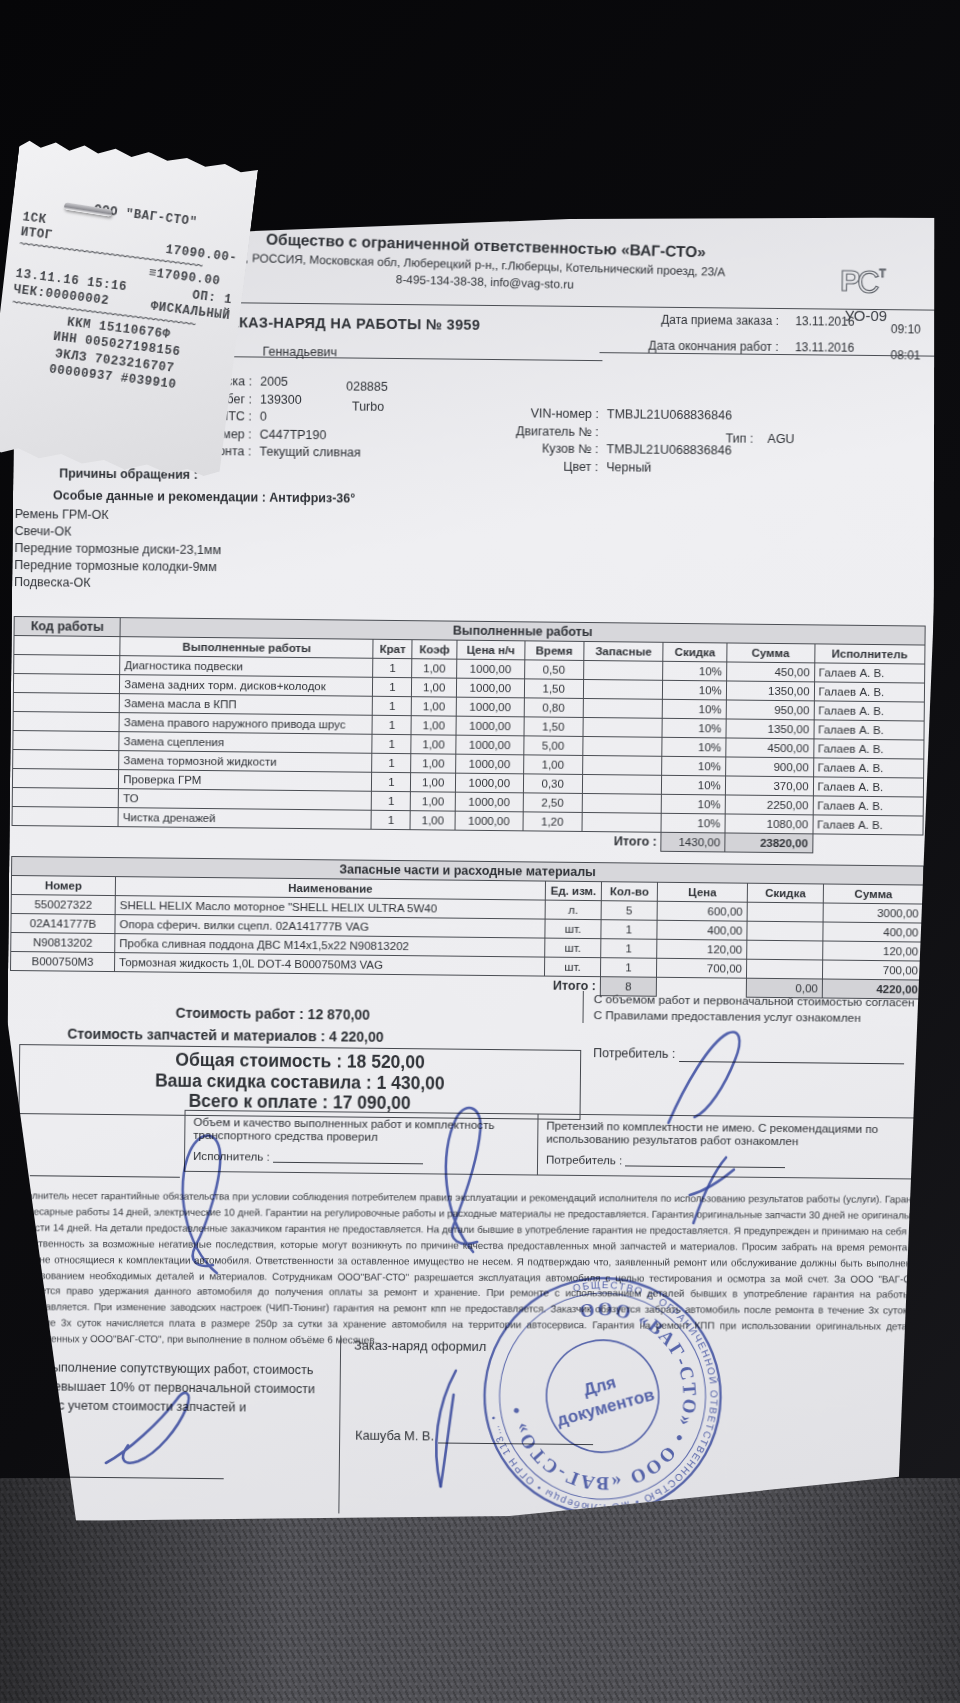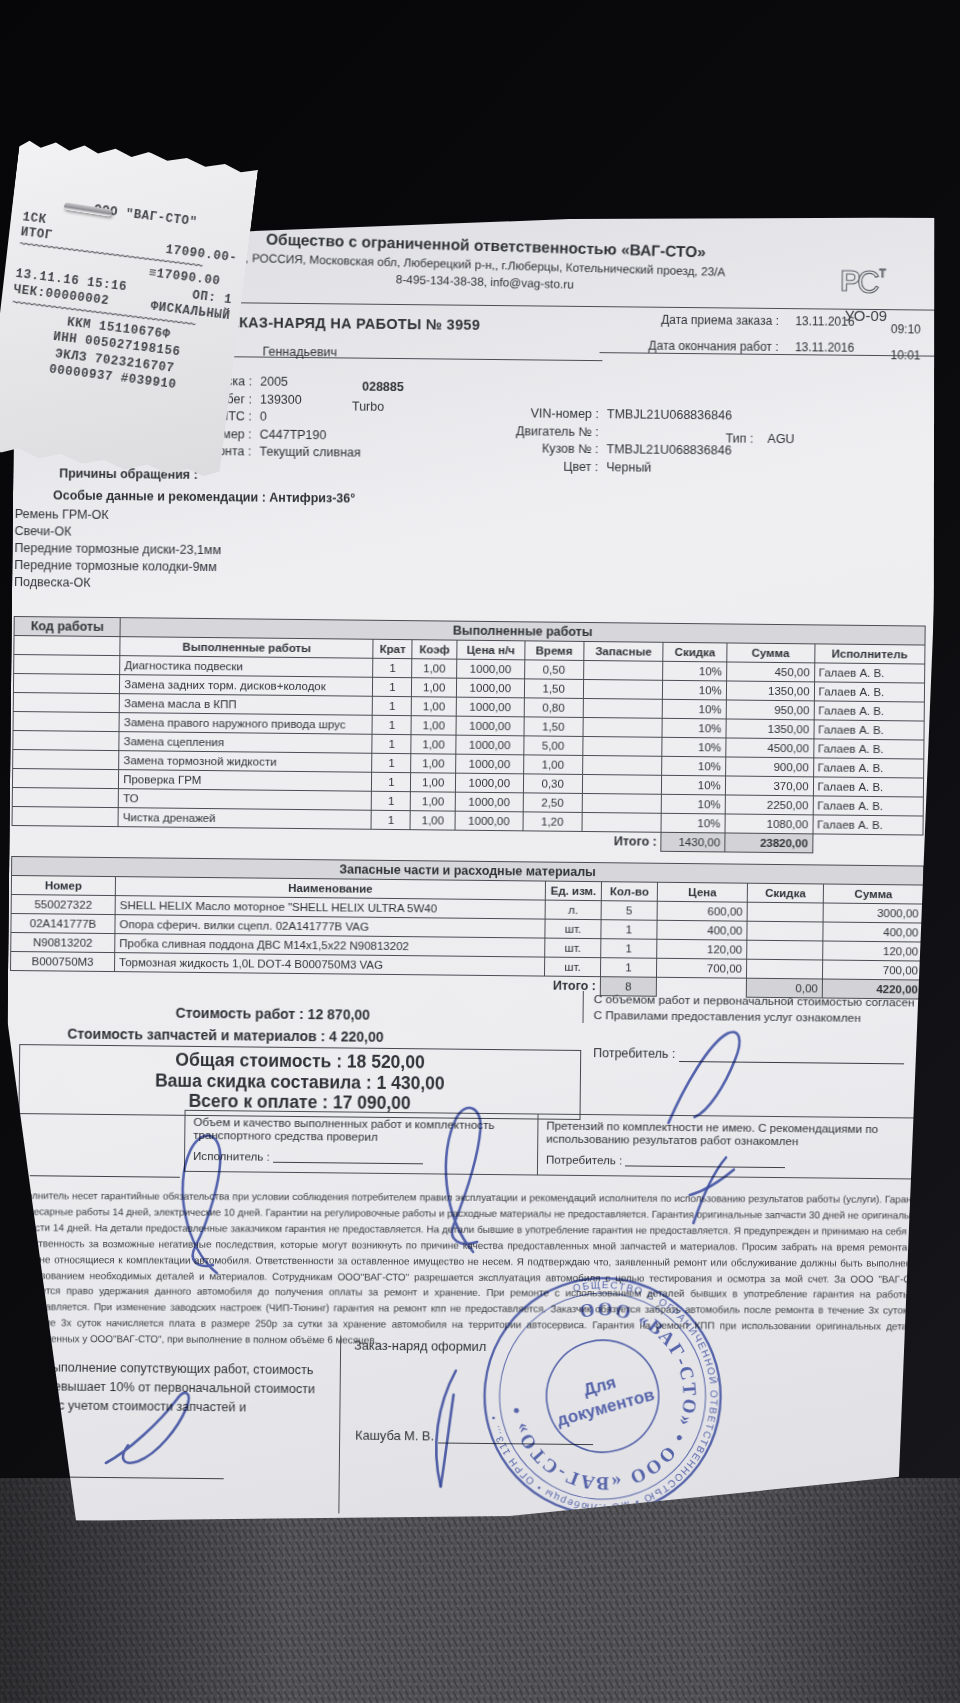--- a/index.html
+++ b/index.html
@@ -132,28 +132,28 @@
     <div class="abs title">ЗАКАЗ-НАРЯД НА РАБОТЫ № 3959</div>
     <div class="abs dates">
       <div class="drow">
         <span class="dl">Дата приема заказа :</span>
         <span class="dv">13.11.2016</span>
         <span class="dt">09:10</span>
       </div>
       <div class="drow">
         <span class="dl">Дата окончания работ :</span>
         <span class="dv">13.11.2016</span>
-        <span class="dt">10:01</span>
+        <span class="dt">08:01</span>
       </div>
     </div>
     <div class="hline" style="left:585px;top:138px;width:345px;"></div>
     <div class="hline" style="left:150px;top:146px;width:438px;"></div>
 
     <div class="abs frag" style="left:242px;top:134px;margin-left:6px;">Геннадьевич</div>
-    <div class="abs frag" style="left:348px;top:168px;font-weight:bold;">028885</div>
+    <div class="abs frag" style="left:332px;top:168px;">028885</div>
     <div class="abs frag" style="left:338px;top:188px;text-align:center;">Turbo</div>
 
     <div class="abs info">
       <div class="irow">
           <span class="il">Год выпуска :</span>
           <span class="iv">2005</span>
         </div>
       <div class="irow">
           <span class="il">Пробег :</span>
           <span class="iv">139300</span>

